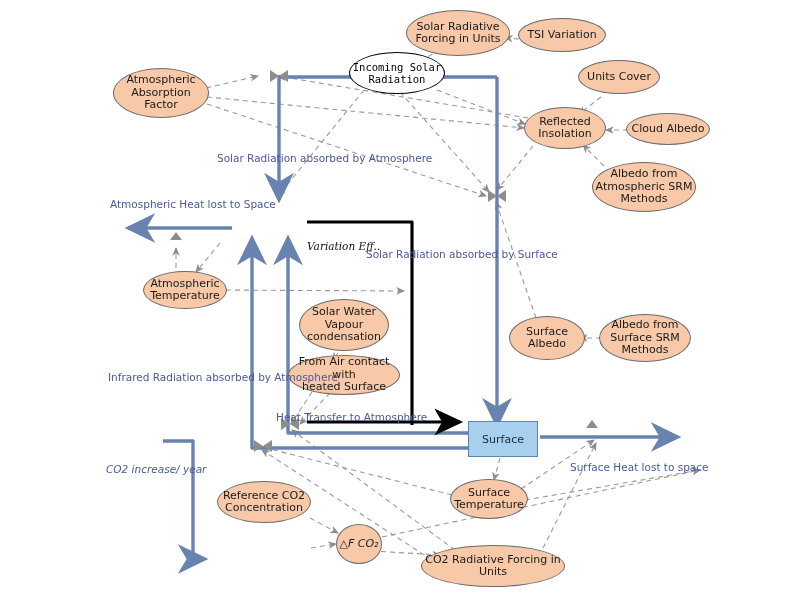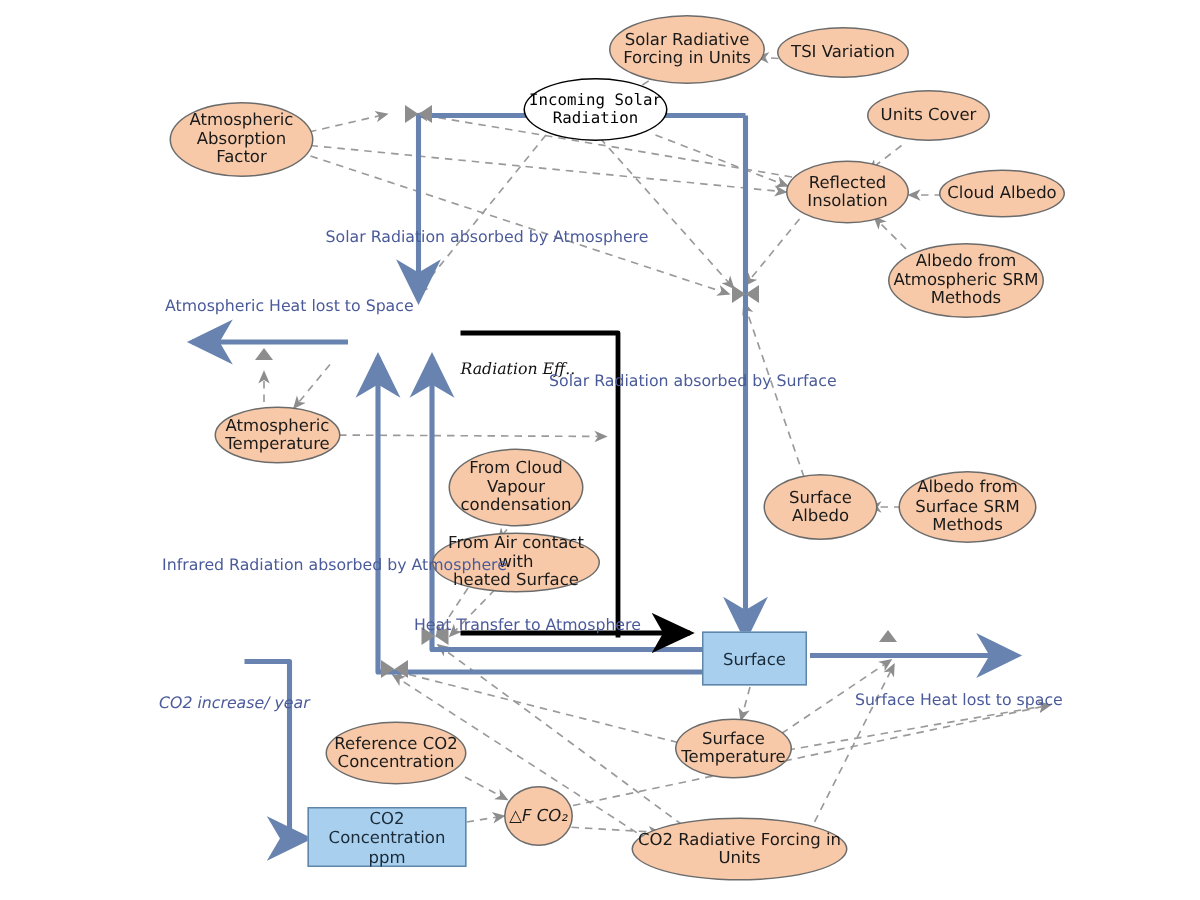--- a/index.html
+++ b/index.html
@@ -209,21 +209,21 @@
 Factor</span>
   </div>
 
 
   <div class="node ellipse" style="left:143px;top:271px;width:84px;height:38px;">
     <span style="white-space:pre-line;">Atmospheric
 Temperature</span>
   </div>
 
   <div class="node ellipse" style="left:299px;top:299px;width:90px;height:52px;">
-    <span style="white-space:pre-line;">From Cloud
+    <span style="white-space:pre-line;">Solar Water
 Vapour
 condensation</span>
   </div>
 
   <div class="node ellipse" style="left:288px;top:355px;width:112px;height:40px;">
     <span style="white-space:pre-line;">From Air contact with
 heated Surface</span>
   </div>
 
   <div class="node ellipse" style="left:509px;top:316px;width:76px;height:44px;">
@@ -248,35 +248,31 @@
 
   <div class="node ellipse" style="left:217px;top:481px;width:94px;height:42px;">
     <span style="white-space:pre-line;">Reference CO2
 Concentration</span>
   </div>
 
   <div class="node ellipse circle" style="left:336px;top:524px;width:46px;height:40px;">
     <span style="white-space:pre-line;font-style:italic;">△F CO₂</span>
   </div>
 
-  <div class="node stock-blue" style="left:205px;top:538px;width:106px;height:40px;">
-    <span style="white-space:pre-line;">CO2 Concentration
-ppm</span>
-  </div>
 
   <div class="node ellipse" style="left:421px;top:545px;width:144px;height:42px;">
     <span style="white-space:pre-line;">CO2 Radiative Forcing in
 Units</span>
   </div>
 
   <div class="flowlabel" style="left:217px;top:152px;">Solar Radiation absorbed by Atmosphere</div>
 
   <div class="flowlabel" style="left:110px;top:198px;">Atmospheric Heat lost to Space</div>
 
-  <div class="auxlabel" style="left:307px;top:240px;">Radiation Eff..</div>
+  <div class="auxlabel" style="left:307px;top:240px;">Variation Eff..</div>
 
   <div class="flowlabel" style="left:108px;top:371px;">Infrared Radiation absorbed by Atmosphere</div>
 
   <div class="flowlabel" style="left:366px;top:248px;">Solar Radiation absorbed by Surface</div>
 
   <div class="flowlabel" style="left:276px;top:411px;">Heat Transfer to Atmosphere</div>
 
   <div class="flowlabel" style="left:570px;top:461px;">Surface Heat lost to space</div>
 
   <div class="flowlabel" style="left:106px;top:463px;font-style:italic;">CO2 increase/ year</div>

